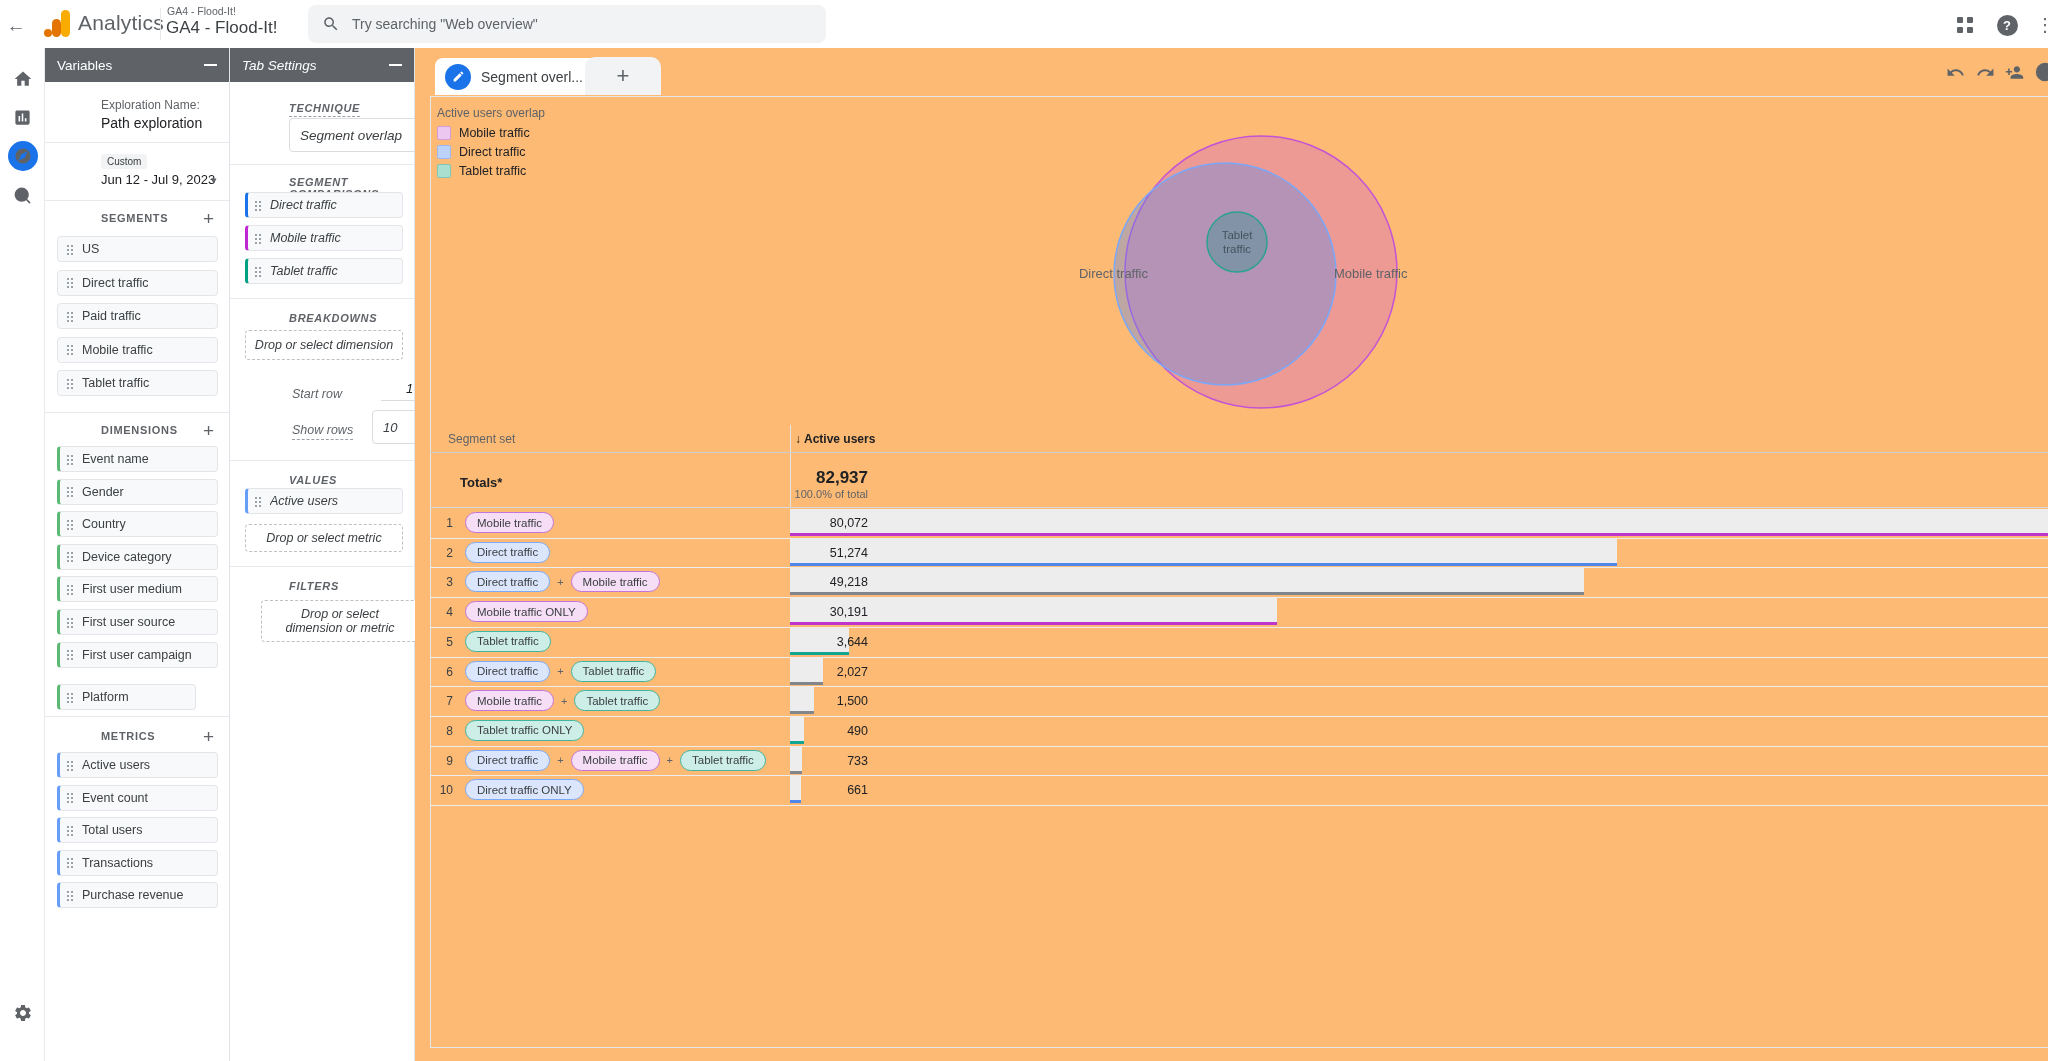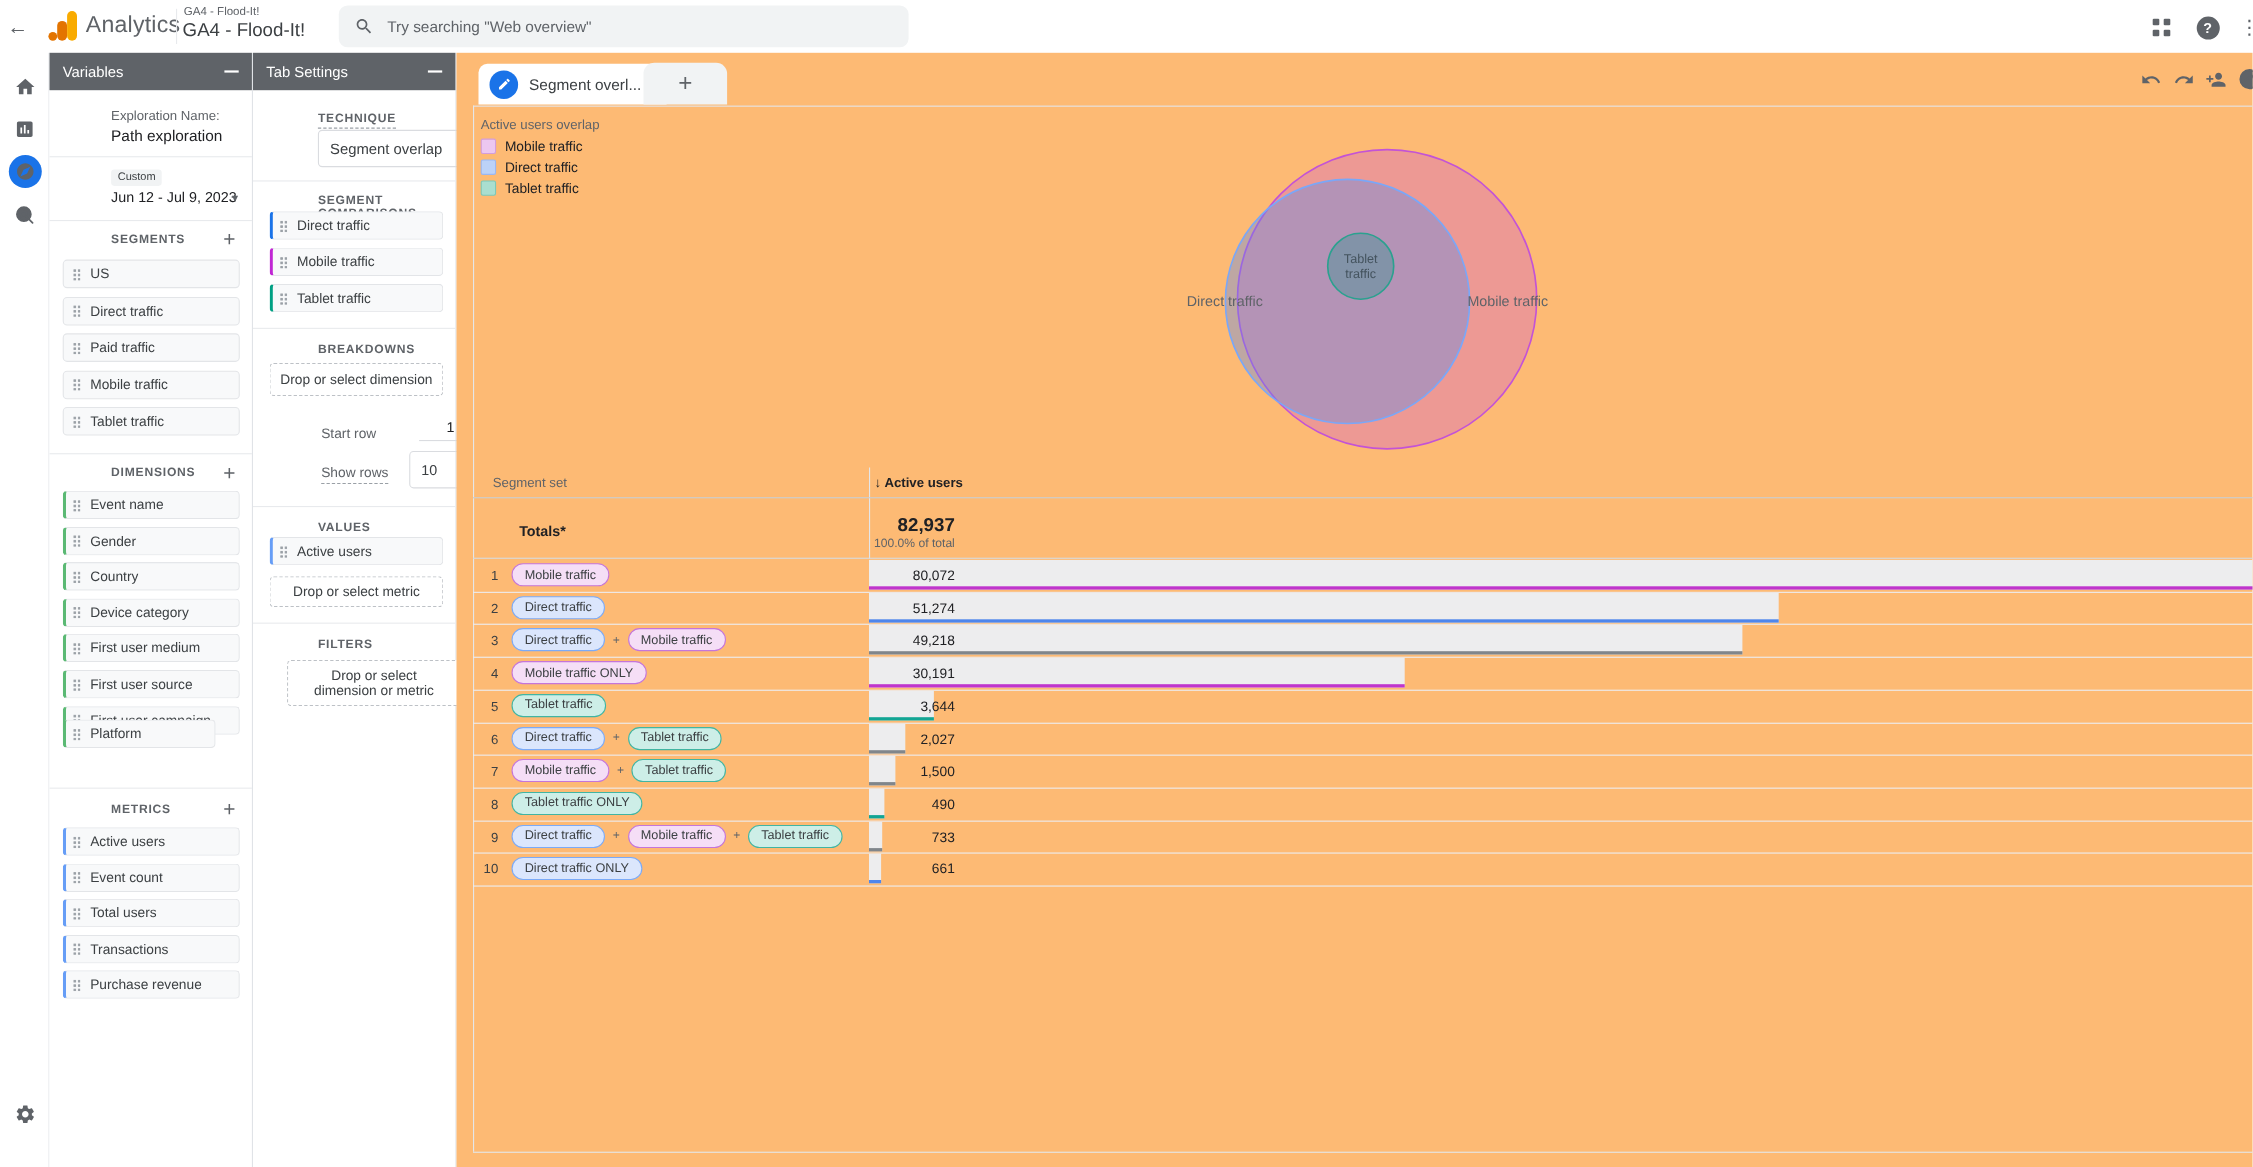--- a/index.html
+++ b/index.html
@@ -34,21 +34,21 @@
   #rail { position:absolute; left:0; top:48px; width:45px; height:1013px; background:#fff; border-right:1px solid #e8eaed; }
   .rail-item { position:absolute; left:0; width:45px; height:34px; display:flex; align-items:center; justify-content:center; cursor:pointer; }
   .rail-item svg { fill:#5f6368; }
   #rail-explore { }
   .explore-sel { width:30px; height:30px; border-radius:50%; background:#1a73e8; display:flex; align-items:center; justify-content:center; }
   #rail-gear { font-size:19px; color:#5f6368; }
 
   
   .panel { position:absolute; top:48px; height:1013px; background:#fff; border-right:1px solid #e0e3e7; }
   #variables-panel { left:45px; width:185px; }
-  #tab-settings-panel { left:230px; width:185px; }
+  #tab-settings-panel { left:230px; width:185px;font-style:italic; }
   .panel-header { position:absolute; left:0; top:0; width:100%; height:34px; background:#5f6368; color:#fff; font-size:13.5px; font-weight:500; display:flex; align-items:center; padding:0 12px; }
   .min-btn { position:absolute; right:12px; top:16px; width:13px; height:2px; background:#fff; cursor:pointer; }
   .sec-title { font-size:11px; font-weight:600; color:#5f6368; letter-spacing:.7px; }
   .plus-btn { position:absolute; font-size:19px; font-weight:300; color:#5f6368; cursor:pointer; line-height:1; }
   .divider { position:absolute; left:0; width:100%; height:1px; background:#e8eaed; }
   .v-item { position:absolute; height:26px; background:#f8f9fa; border:1px solid #e3e5e8; border-radius:4px; display:flex; align-items:center; padding:0 8px; cursor:grab; }
   .v-item .drag { width:7px; height:11px; margin-right:9px; background:radial-gradient(circle,#9aa0a6 1.1px,transparent 1.3px); background-size:4px 4px; }
   .v-item .v-label { font-size:12.5px; color:#3c4043; white-space:nowrap; overflow:hidden; }
   .drop-zone { position:absolute; border:1px dashed #bdc1c6; border-radius:4px; background:#fff; display:flex; align-items:center; justify-content:center; text-align:center; font-size:12.5px; color:#3c4043; cursor:pointer; }
   .dashed-label { border-bottom:1px dashed #9aa0a6; padding-bottom:2px; }
@@ -78,21 +78,21 @@
   .venn-side-label { font-size:13px; fill:#5f6368; }
   .venn-center-label { font-size:11.5px; fill:#44535e; }
 
   
   .th { position:absolute; font-size:12px; }
   #col-segment { left:33px; top:384px; color:#5f6368; }
   #col-value { left:380px; top:384px; font-weight:700; color:#202124; }
   #col-value .sort { font-weight:400; margin-right:3px; }
   #header-line { position:absolute; left:15px; top:404px; width:1618px; height:1px; background:#caced2; }
   #col-vline { position:absolute; left:375px; top:377px; width:1px; height:83px; background:#e3e5e8; }
-  #totals-label { position:absolute; left:45px; top:427px; font-size:13px; font-weight:700; color:#202124;margin-left:12px; }
+  #totals-label { position:absolute; left:45px; top:427px; font-size:13px; font-weight:700; color:#202124; }
   #totals-value { position:absolute; left:245px; top:420px; width:208px; text-align:right; font-size:17px; font-weight:700; color:#202124; }
   #totals-share { position:absolute; left:245px; top:440px; width:208px; text-align:right; font-size:11px; color:#5f6368; }
   #totals-line { position:absolute; left:15px; top:459px; width:1618px; height:1px; background:#d7dadd; }
   .row-line { position:absolute; height:1px; background:#ededf0; }
   .row-num { position:absolute; width:20px; text-align:right; font-size:12px; color:#3c4043; }
   .chips { position:absolute; display:flex; align-items:center; }
   .chip { height:21px; border-radius:11px; display:flex; align-items:center; padding:0 11px; font-size:11.5px; color:#3c4043; white-space:nowrap; cursor:pointer; }
   .chip-plus { margin:0 7px; font-size:11px; color:#5f6368; }
   .vbar { position:absolute; background:#ededee; }
   .row-val { position:absolute; width:208px; text-align:right; font-size:12.5px; color:#202124; }
@@ -230,21 +230,21 @@
           <span class="v-label">First user medium</span>
         </div>
         <div class="v-item" style="left: 12px; top: 561px; width: 161px; border-left: 3px solid rgb(91, 185, 116); padding-left: 6px;">
           <span class="drag"></span>
           <span class="v-label">First user source</span>
         </div>
         <div class="v-item" style="left: 12px; top: 593.6px; width: 161px; border-left: 3px solid rgb(91, 185, 116); padding-left: 6px;">
           <span class="drag"></span>
           <span class="v-label">First user campaign</span>
         </div>
-        <div class="v-item" style="left: 12px; top: 606px; width: 139px; border-left: 3px solid rgb(91, 185, 116); padding-left: 6px; text-align: right;">
+        <div class="v-item" style="left: 12px; top: 636px; width: 139px; border-left: 3px solid rgb(91, 185, 116); padding-left: 6px; text-align: right;">
           <span class="drag"></span>
           <span class="v-label">Platform</span>
         </div>
       </div>
 
     <div class="divider" style="top:668px"></div>
     <div class="abs sec-title" style="left:12px; top:682px;">METRICS</div>
     <div class="plus-btn" style="left:158px; top:679px;">+</div>
     <div id="metrics-list">
         <div class="v-item" style="left: 12px; top: 704px; width: 161px; border-left: 3px solid rgb(102, 157, 246); padding-left: 6px;">

